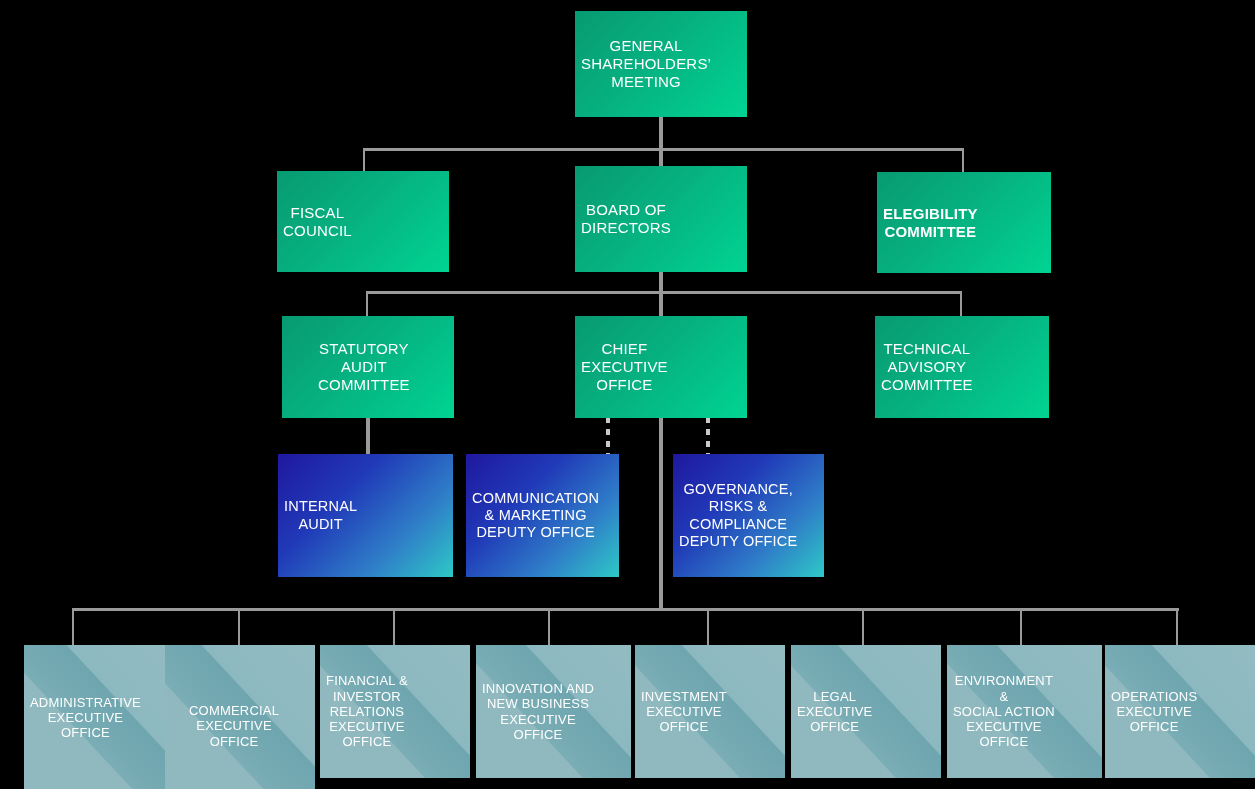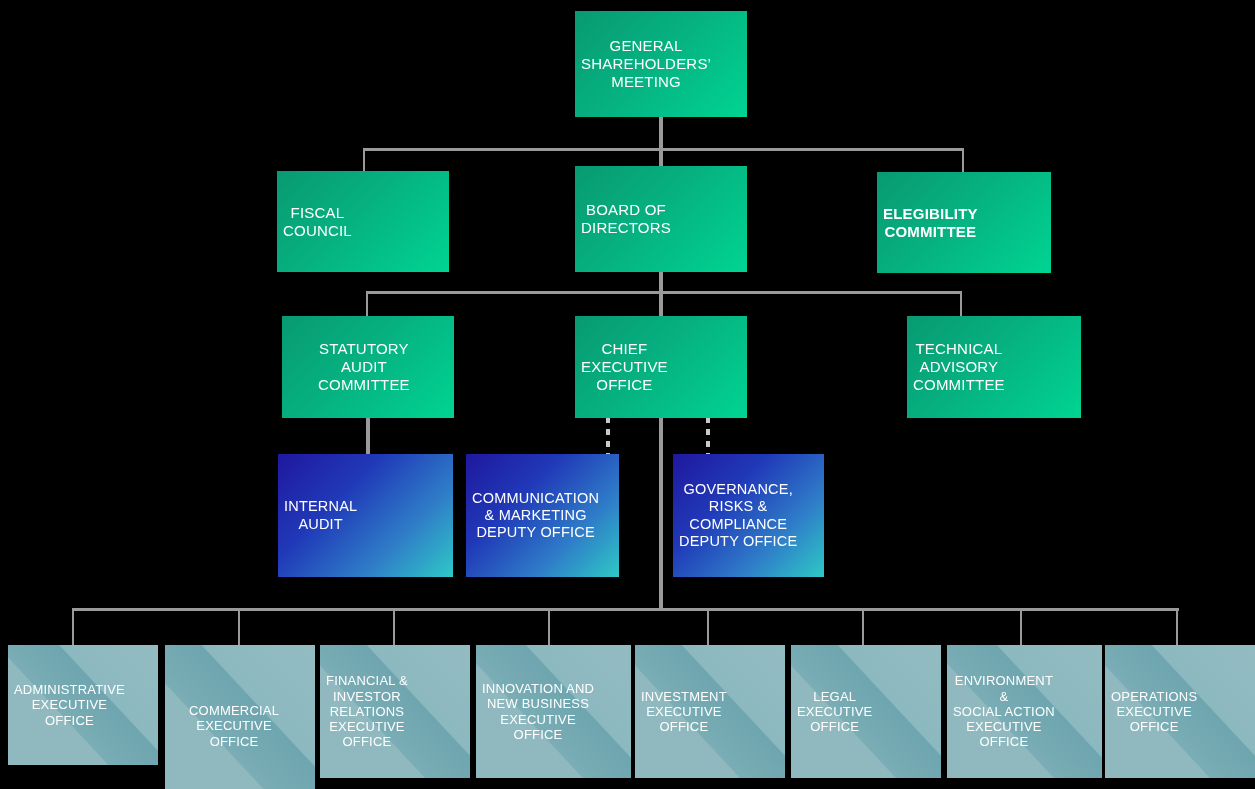--- a/index.html
+++ b/index.html
@@ -151,21 +151,21 @@
 AUDIT
 COMMITTEE</span>
   </div>
 
   <div class="node green" style="left:575px; top:316px; width:172px; height:102px;">
     <span class="label">CHIEF
 EXECUTIVE
 OFFICE</span>
   </div>
 
-  <div class="node green" style="left:875px; top:316px; width:174px; height:102px;margin-left:32px;">
+  <div class="node green" style="left:875px; top:316px; width:174px; height:102px;">
     <span class="label">TECHNICAL
 ADVISORY
 COMMITTEE</span>
   </div>
 
   <div class="node blue" style="left:278px; top:454px; width:175px; height:123px;">
     <span class="label">INTERNAL
 AUDIT</span>
   </div>
 
@@ -175,21 +175,21 @@
 DEPUTY OFFICE</span>
   </div>
 
   <div class="node blue" style="left:673px; top:454px; width:151px; height:123px;">
     <span class="label">GOVERNANCE,
 RISKS &amp;
 COMPLIANCE
 DEPUTY OFFICE</span>
   </div>
 
-  <div class="node teal" style="left:8px; top:645px; width:150px; height:120px;">
+  <div class="node teal" style="left:24px; top:645px; width:150px; height:145px;">
     <span class="label">ADMINISTRATIVE
 EXECUTIVE
 OFFICE</span>
   </div>
 
   <div class="node teal" style="left:165px; top:645px; width:150px; height:162px;padding-left:24px;">
     <span class="label">COMMERCIAL
 EXECUTIVE
 OFFICE</span>
   </div>

